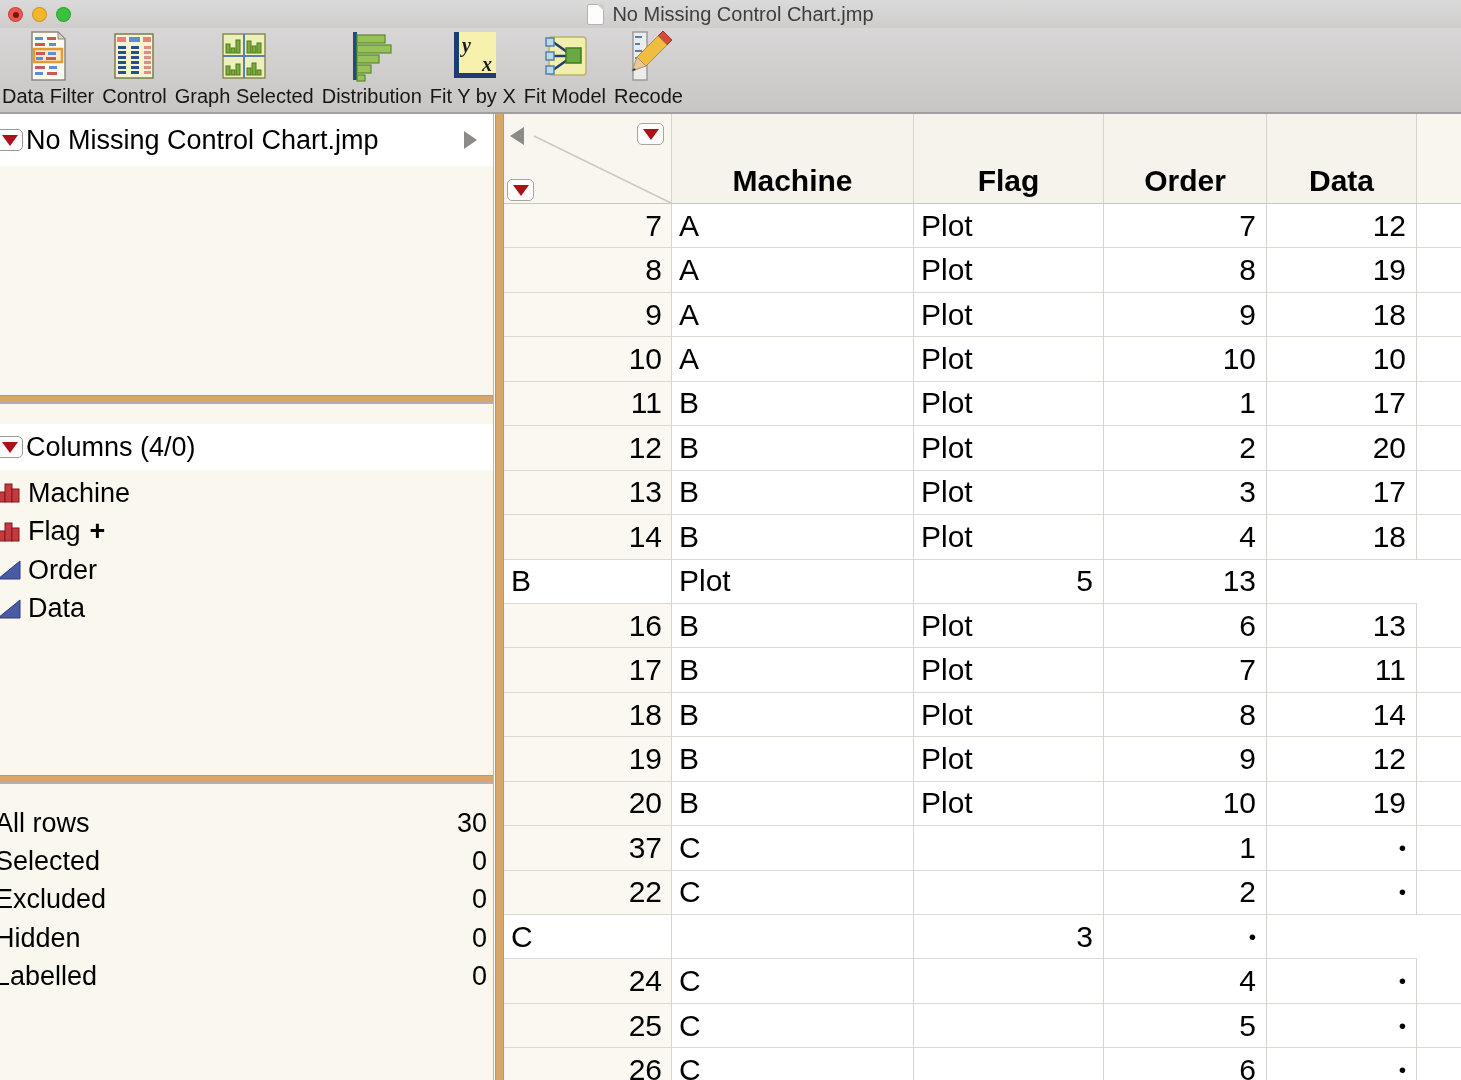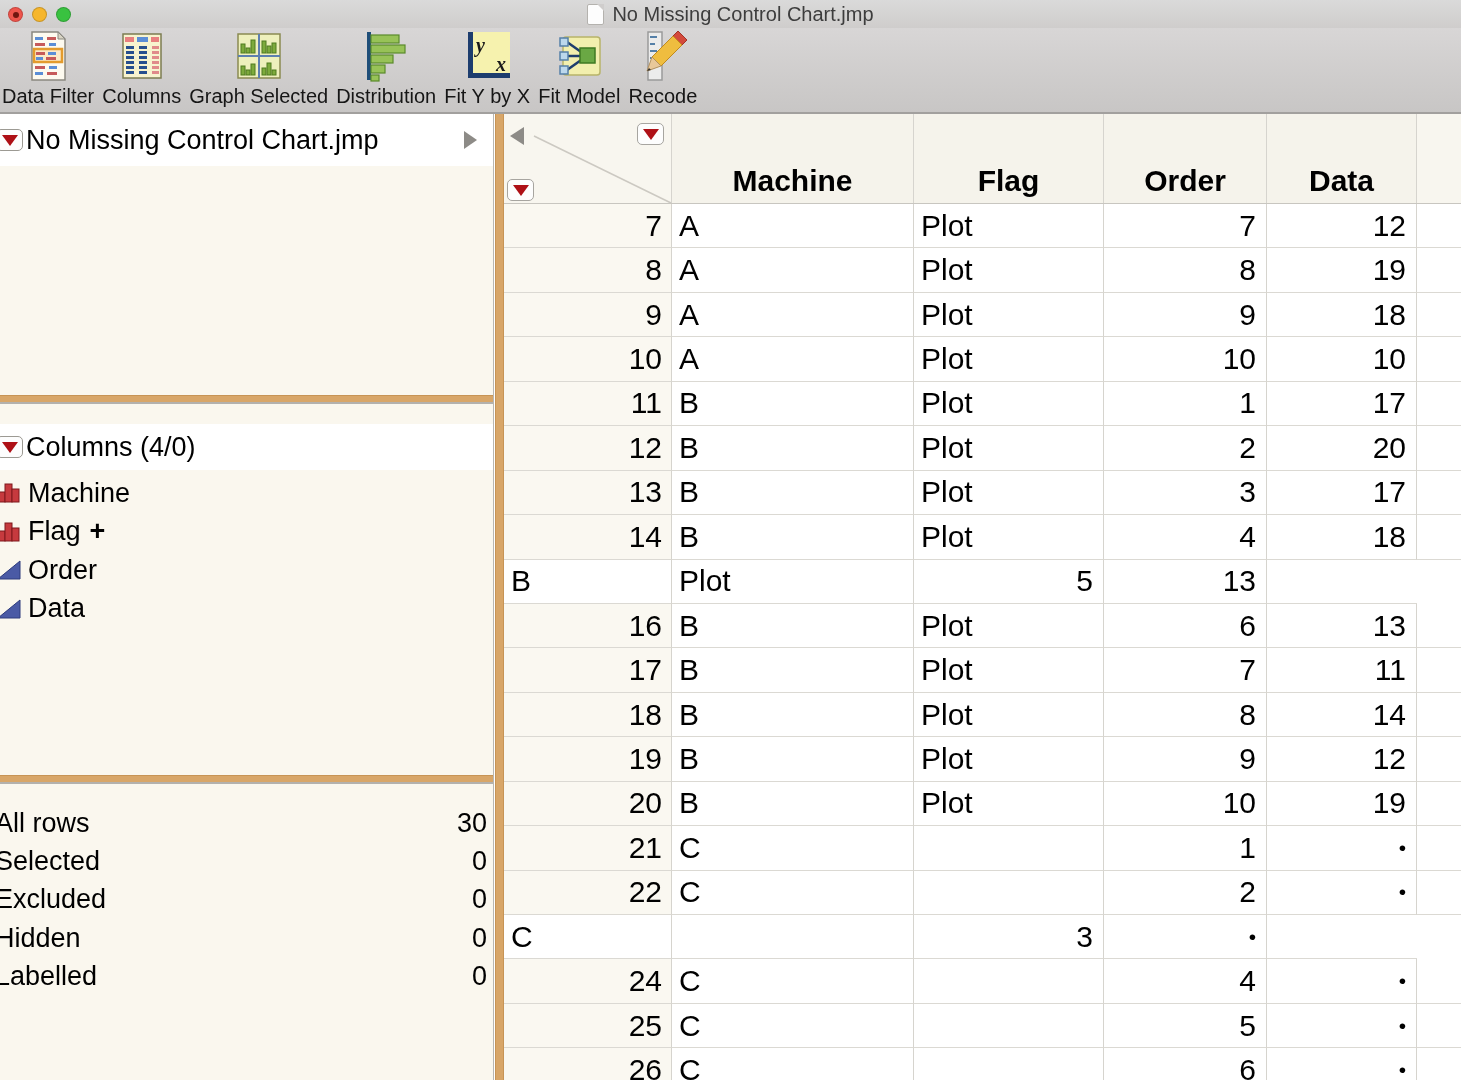--- a/index.html
+++ b/index.html
@@ -154,21 +154,21 @@
       </g>
       <g fill="#e08a8a">
         <rect x="37" y="18" width="7" height="3"></rect>
           <rect x="37" y="23" width="7" height="3"></rect>
           <rect x="37" y="28" width="7" height="3"></rect>
           <rect x="37" y="33" width="7" height="3"></rect>
           <rect x="37" y="38" width="7" height="3"></rect>
           <rect x="37" y="43" width="7" height="3"></rect>
       </g>
     </svg>
-    <span class="tool-label">Columns</span>
+    <span class="tool-label">Control</span>
   </div>
 
   <div class="tool">
     <svg width="54" height="56" viewBox="0 0 54 56">
       <rect x="6" y="6" width="42" height="44" fill="#eef0bc" stroke="#8a8a52" stroke-width="1.5"></rect>
       <line x1="6" y1="28" x2="48" y2="28" stroke="#5d7fb0" stroke-width="2"></line>
       <line x1="27" y1="6" x2="27" y2="50" stroke="#5d7fb0" stroke-width="2"></line>
       <g fill="#7daa3c" stroke="#4f7a1f" stroke-width="1">
         <rect x="9" y="16" width="4" height="9"></rect>
           <rect x="14" y="20" width="4" height="5"></rect>
@@ -504,21 +504,21 @@
     <div class="td c-machine">B</div>
     <div class="td c-flag">Plot</div>
     <div class="td c-order">10</div>
     <div class="td c-data">
           <span>19</span>
         </div>
     <div class="td c-extra"></div>
   </div>
 
   <div class="tr">
-    <div class="td c-n">21</div>
+    <div class="td c-n">37</div>
     <div class="td c-machine">C</div>
     <div class="td c-flag"></div>
     <div class="td c-order">1</div>
     <div class="td c-data">
           <span class="missing">•</span>
         </div>
     <div class="td c-extra"></div>
   </div>
 
   <div class="tr">

